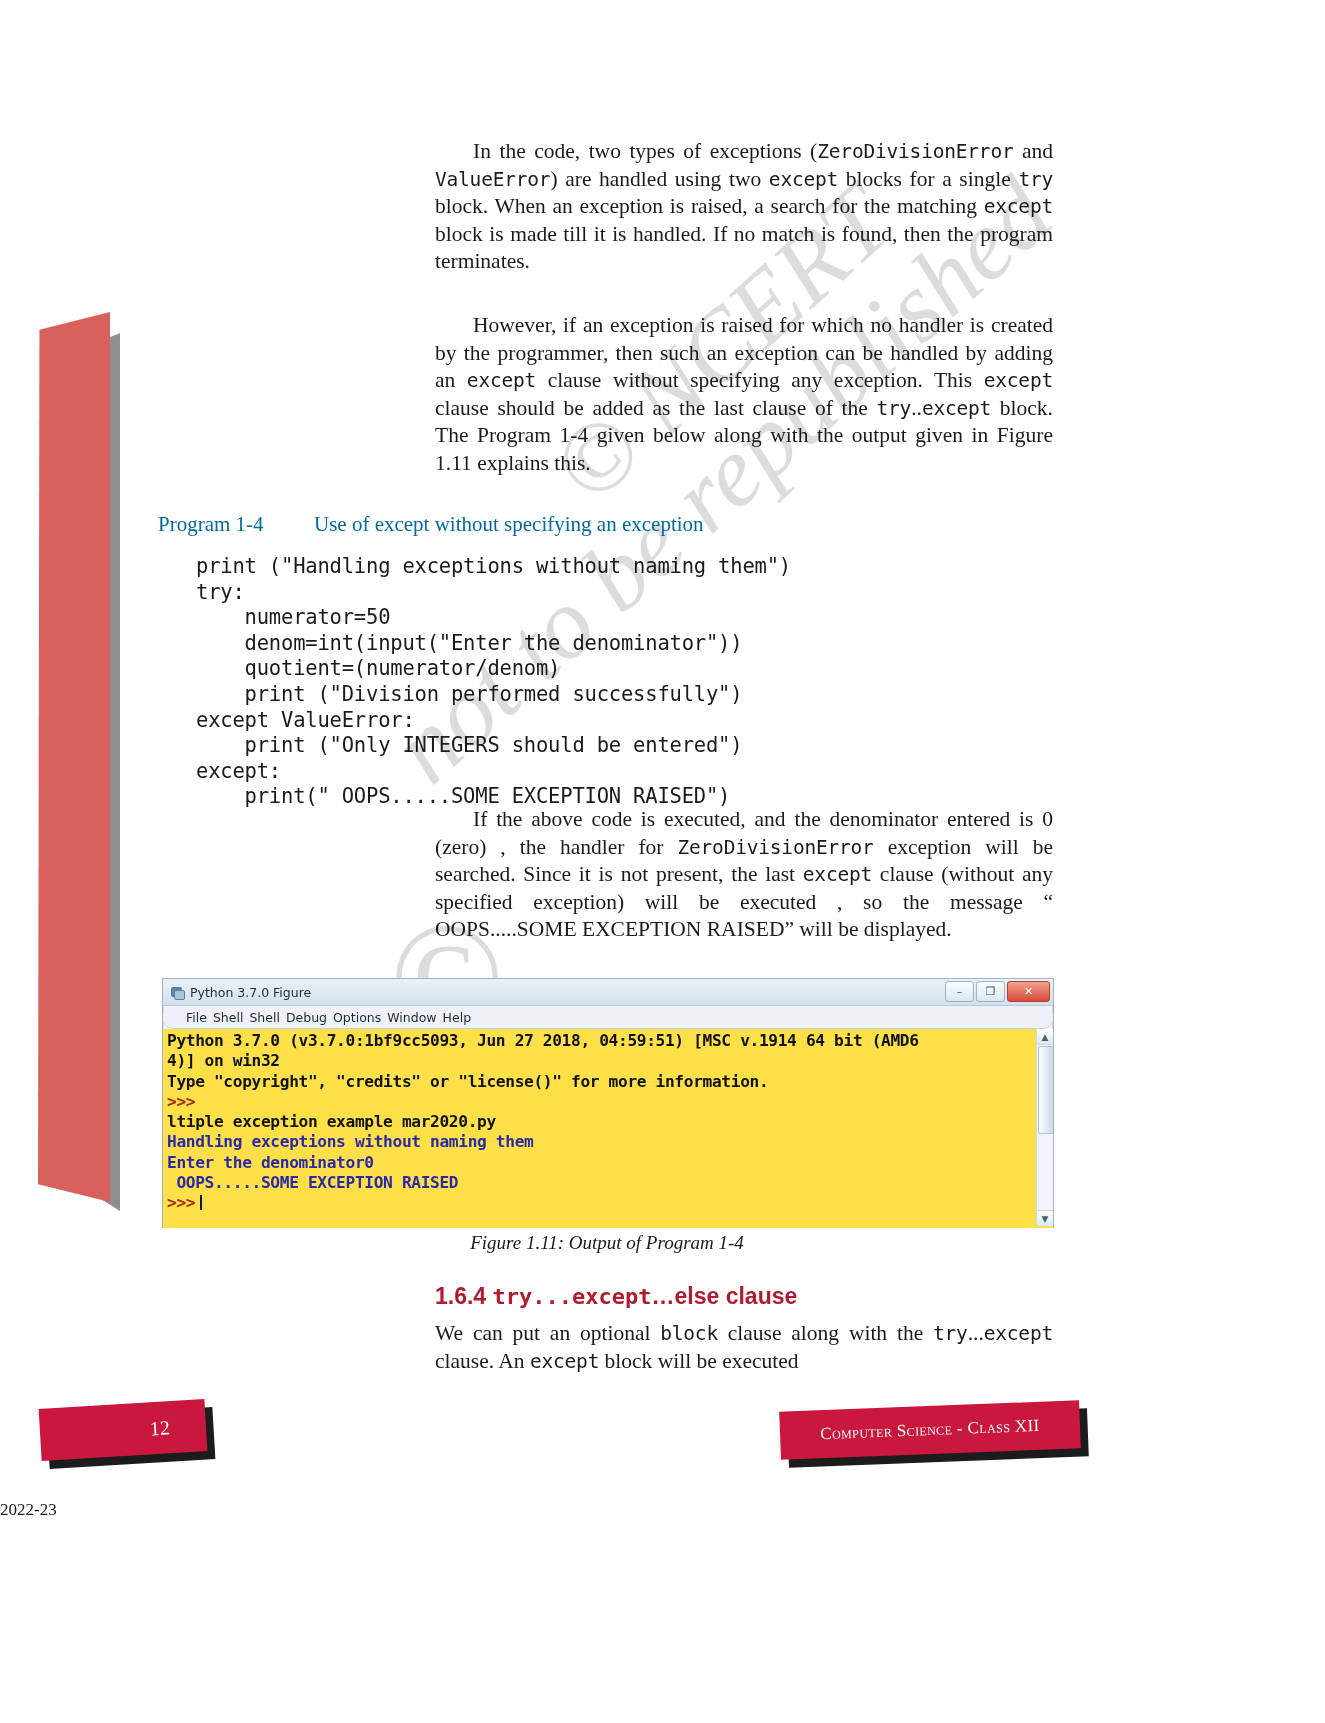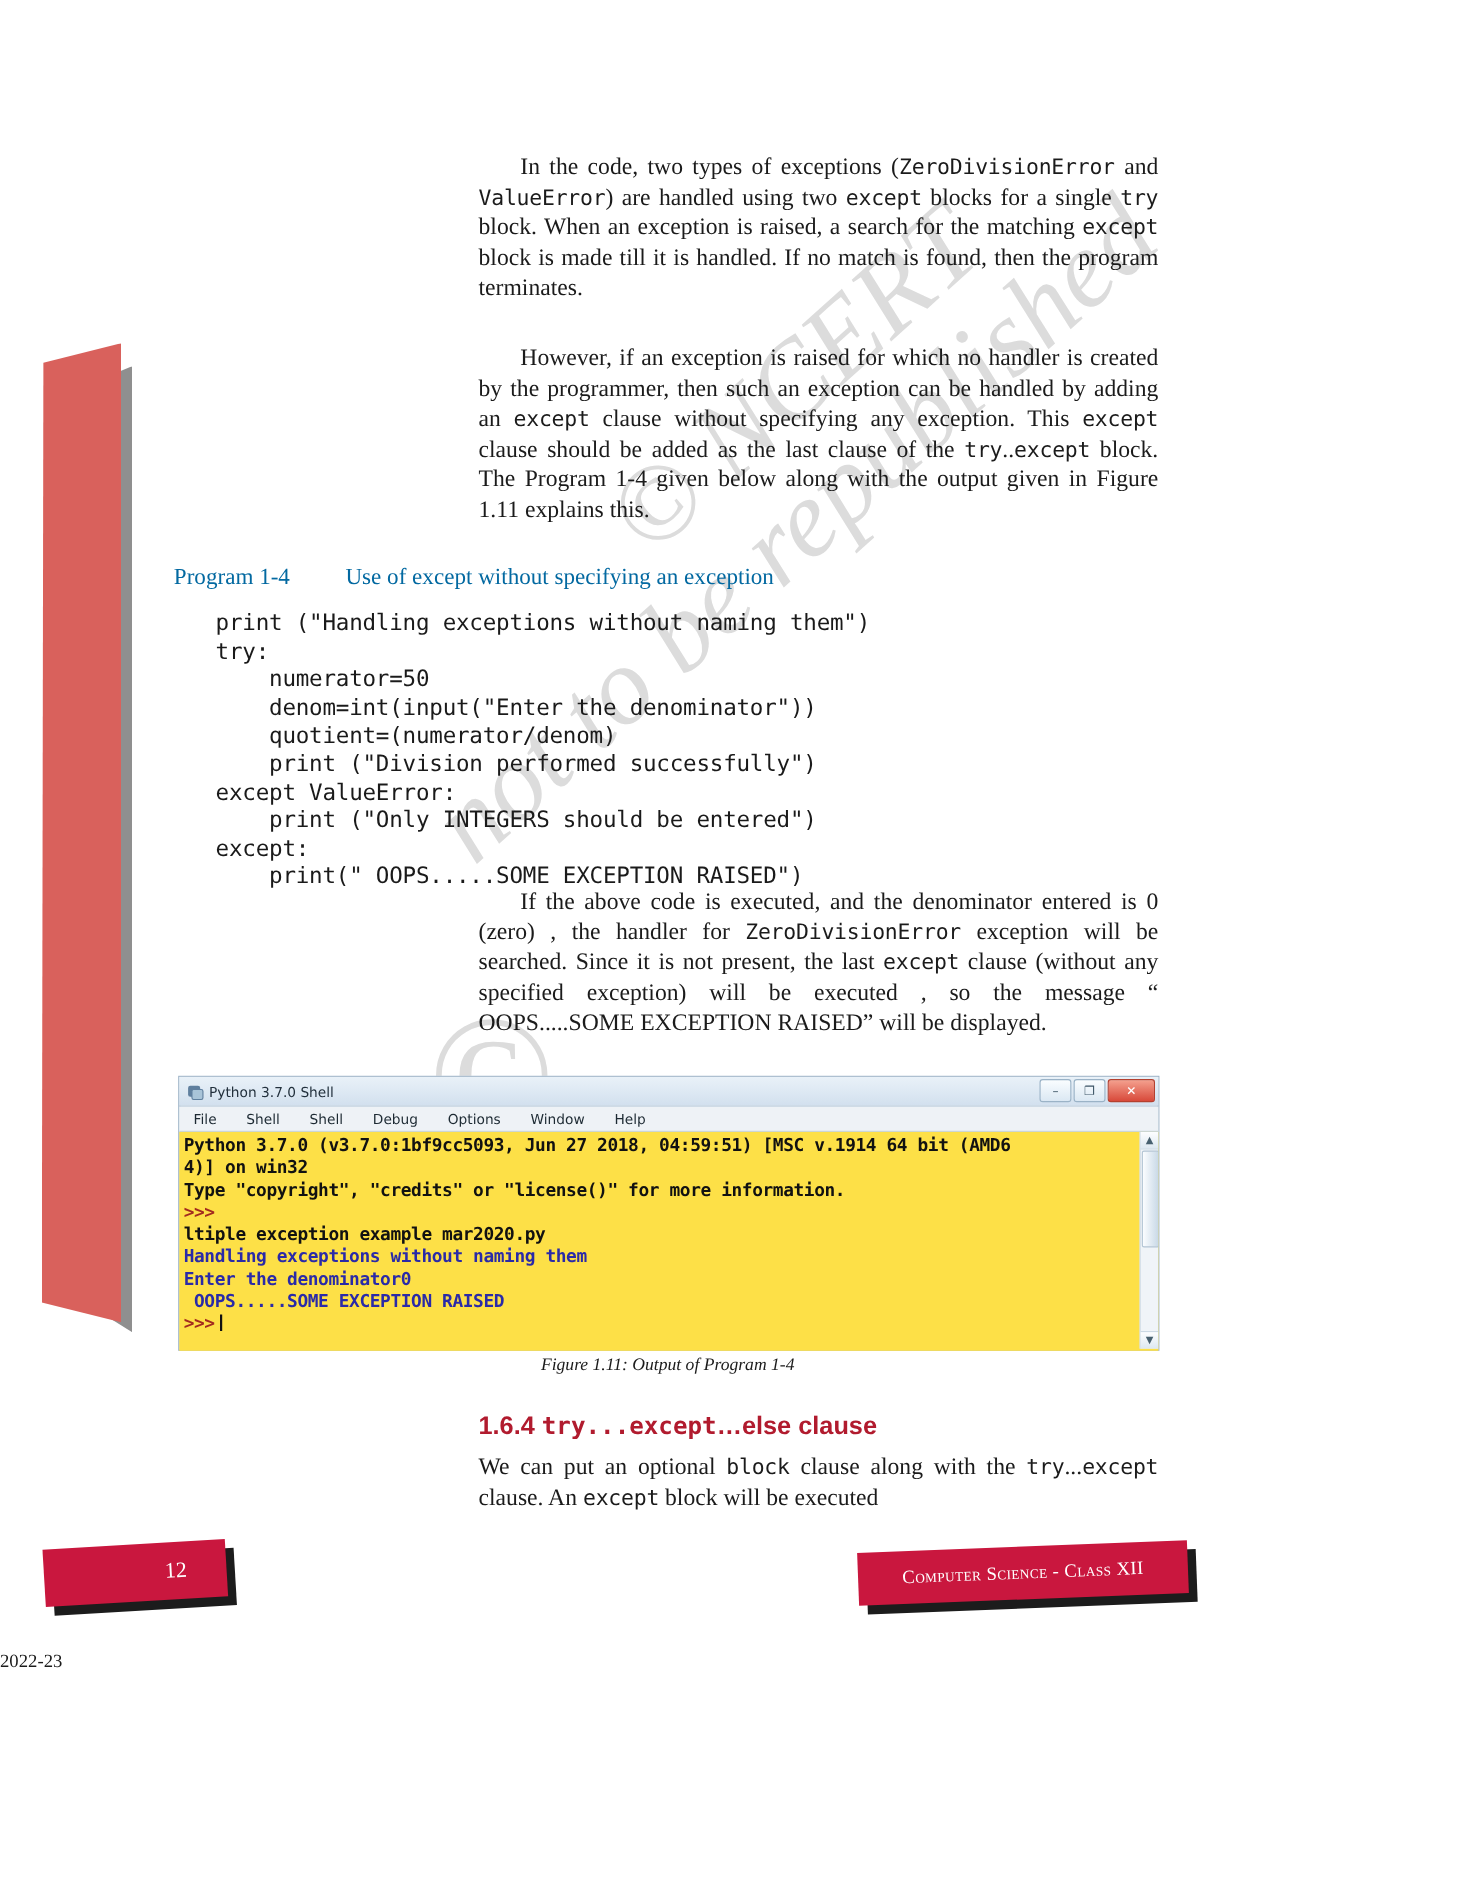--- a/index.html
+++ b/index.html
@@ -194,22 +194,23 @@
     border-color: #b4402f;
     color: #ffffff;
     font-weight: bold;
   }
   .shell-menubar {
     height: 22px;
     background: #eef2f6;
     border-bottom: 1px solid #c3d2df;
     display: flex;
     align-items: center;
-    padding-left: 13px;
-    gap: 27px;
+    padding-left: 23px;
+    gap: 6px;
+    border-radius: 10px;
   }
   .shell-menubar span {
     font-size: 12.5px;
     color: #1d2a33;
     font-family: "DejaVu Sans", sans-serif;
   }
   .shell-body {
     position: relative;
     height: 197px;
     background: #fde047;
@@ -261,21 +262,21 @@
     background: #111;
     vertical-align: -2px;
     margin-left: 5px;
   }
 
   .fig-caption {
     position: absolute;
     left: 162px; top: 1232px;
     width: 890px;
     text-align: center;
-    font-size: 16px;
+    font-size: 19px;
     font-style: italic;
     font-family: "Liberation Serif", serif;
     color: #1b1b1b;
     z-index: 4;
   }
 
   
   .sec-head {
     position: absolute;
     left: 435px; top: 1283px;
@@ -385,21 +386,21 @@
     print(" OOPS.....SOME EXCEPTION RAISED")</pre>
 
   <p class="body-par" style="top:806px;">If the above code is executed, and the denominator entered is 0 (zero) , the handler for <span class="mono-in">ZeroDivisionError</span> exception will be searched. Since it is not present, the last <span class="mono-in">except</span> clause (without any specified exception) will be executed , so the message “ OOPS.....SOME EXCEPTION RAISED” will be displayed.</p>
 
   <div class="shell">
     <div class="shell-titlebar">
       <span class="shell-icon">
         <span class="s1"></span>
           <span class="s2"></span>
       </span>
-      <span class="shell-title">Python 3.7.0 Shell</span>
+      <span class="shell-title">Python 3.7.0 Figure</span>
       <span class="winbtns">
         <span class="winbtn">–</span>
         <span class="winbtn">❐</span>
         <span class="winbtn close">✕</span>
       </span>
     </div>
     <div class="shell-menubar">
       <span>File</span>
       <span>Shell</span>
       <span>Shell</span>

